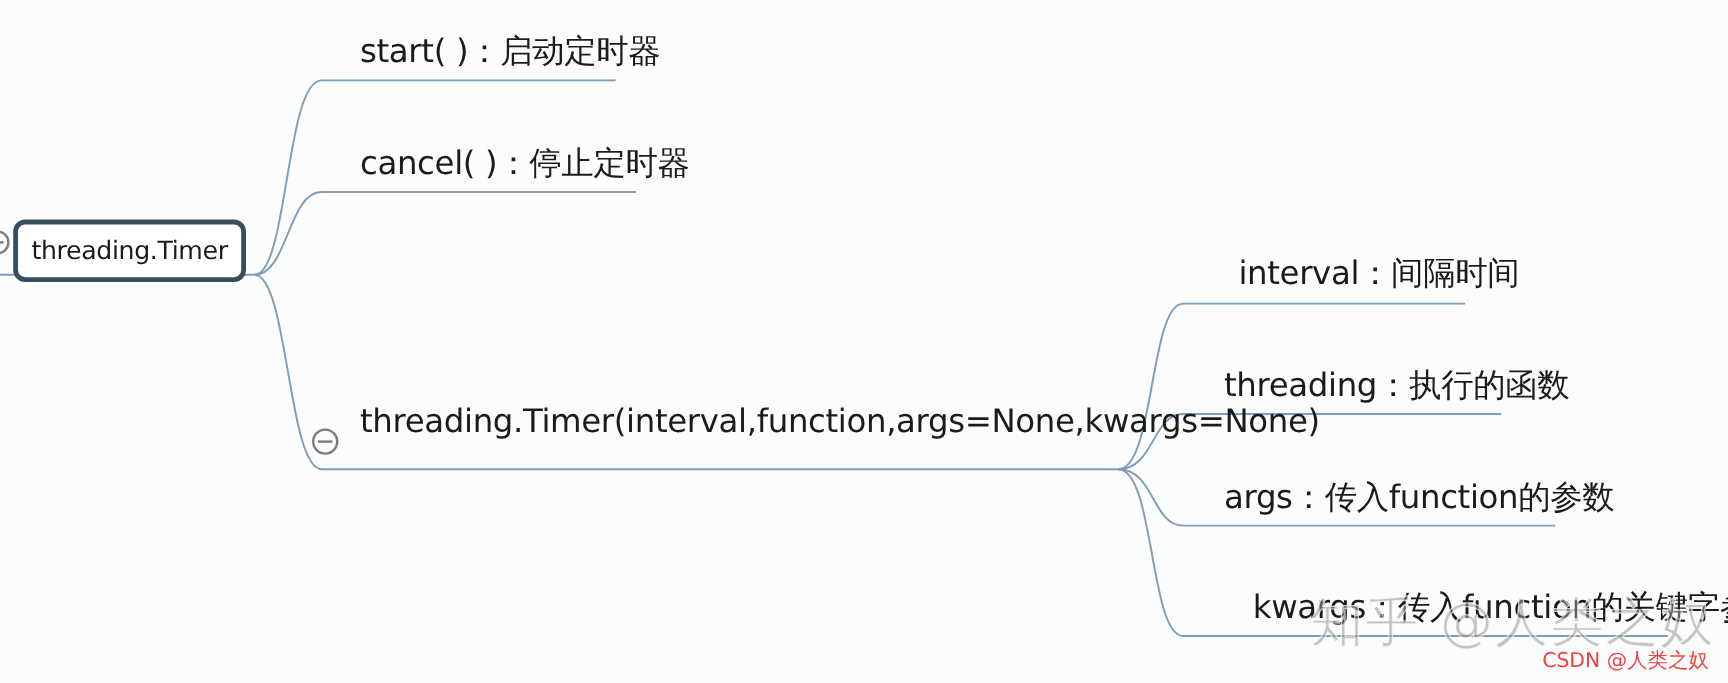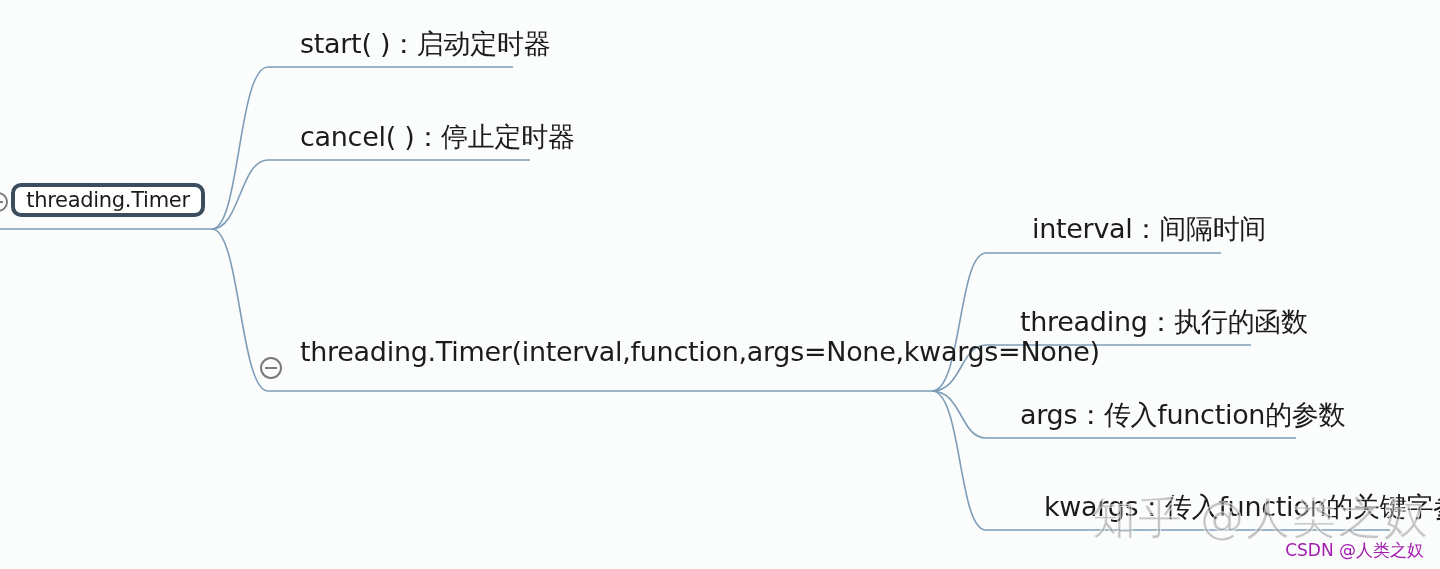--- a/index.html
+++ b/index.html
@@ -14,21 +14,21 @@
     .node-text {
       position: absolute;
       font-size: 27px;
       white-space: nowrap;
       line-height: 28px;
       letter-spacing: -0.3px;
     }
     .root {
       position: absolute;
       left: 11px; top: 183px;
-      width: 194px; height: 34px;
+      width: 194px; height: 52px;
       border: 4px solid #3a4d5e;
       border-radius: 10px;
       background: #ffffff;
       box-sizing: border-box;
       display: flex; align-items: center; justify-content: center;
       font-size: 21px;
       letter-spacing: -0.3px;
     }
     .root-collapse {
       position: absolute;
@@ -61,21 +61,21 @@
       color: rgba(150,150,150,0.55);
       white-space: nowrap;
       letter-spacing: 2px;
       font-weight: normal;
       -webkit-text-stroke: 1px rgba(255,255,255,0.7);
     }
     .csdn {
       position: absolute;
       right: 16px; top: 539px;
       font-size: 17px;
-      color: #a21caf;
+      color: #ef4444;
       white-space: nowrap;
     }
   </style>
 </head>
 <body>
 
 <svg class="links" width="1440" height="569" viewBox="0 0 1440 569">
   <g fill="none" stroke="#7e9db8" stroke-width="1.6">
 
     <path d="M0 229 L212 229"></path>

